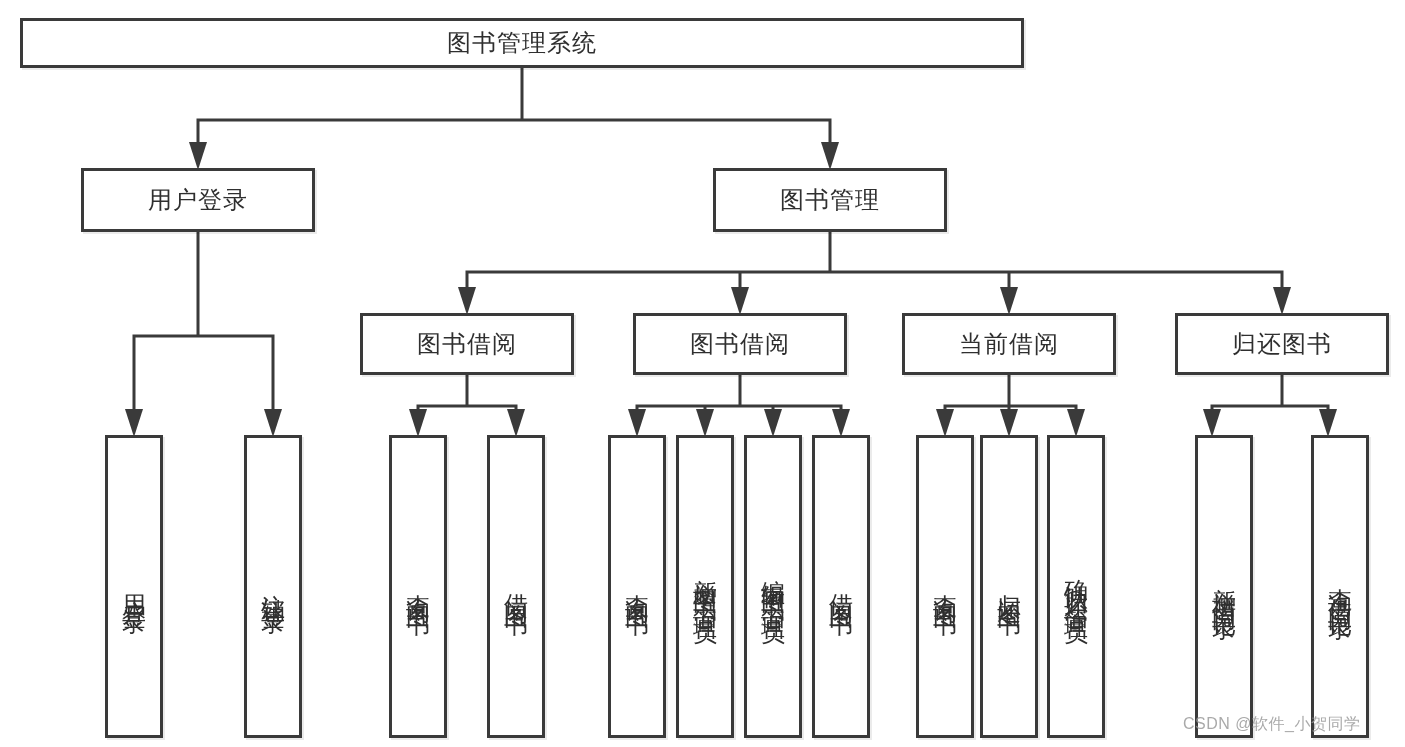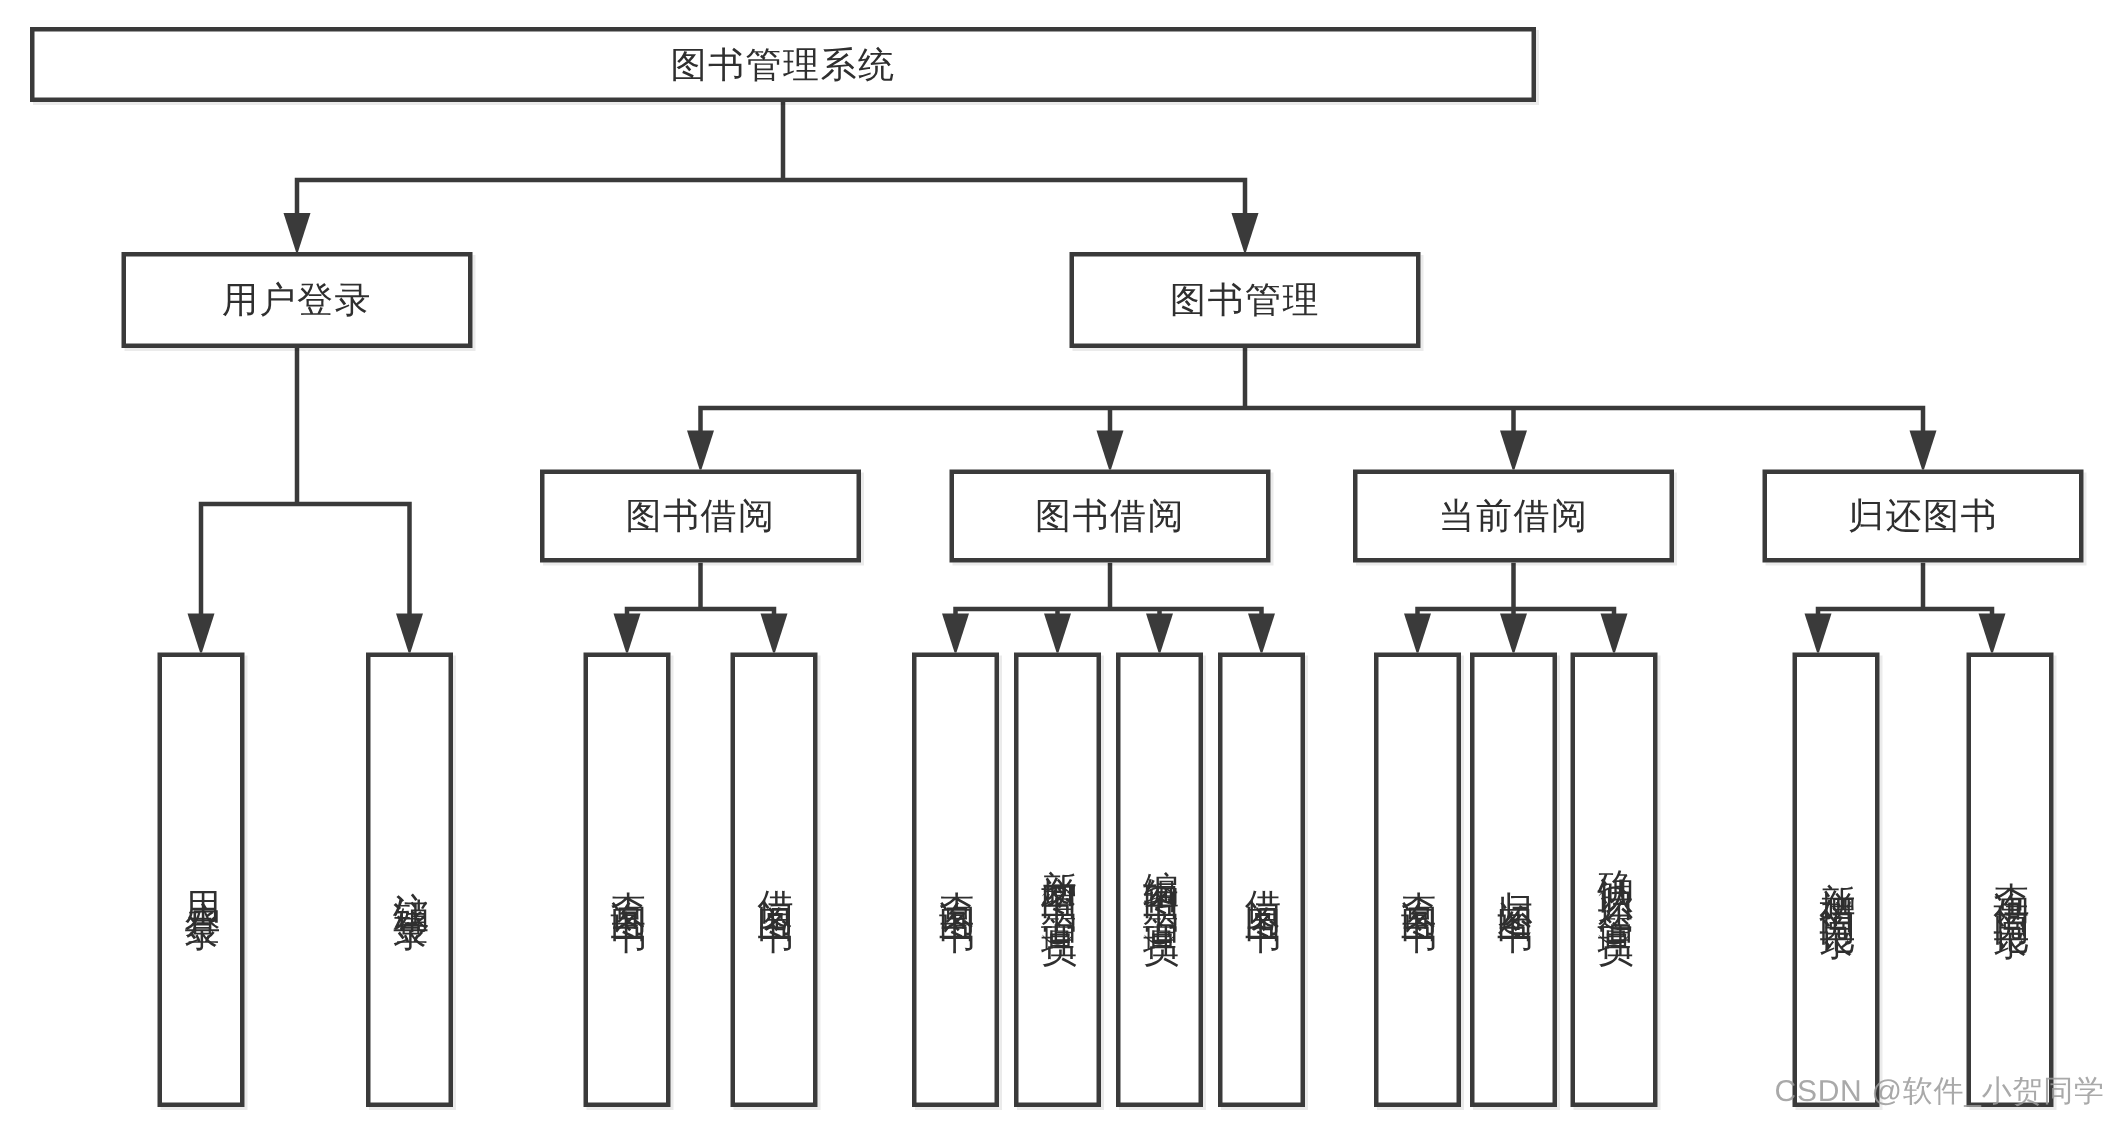--- a/index.html
+++ b/index.html
@@ -47,21 +47,21 @@
     writing-mode:vertical-rl;
     font-size:24px;
     letter-spacing:6px;
     line-height:1;
     color:var(--text);
     white-space:nowrap;
   }
   .watermark{
     position:absolute;
     left:1183px;top:714px;
-    font-size:20px;
+    font-size:16px;
     color:var(--watermark);
     opacity:0.85;
     z-index:5;
     white-space:nowrap;
     letter-spacing:0.5px;
   }
 </style>
 </head>
 <body>
 

